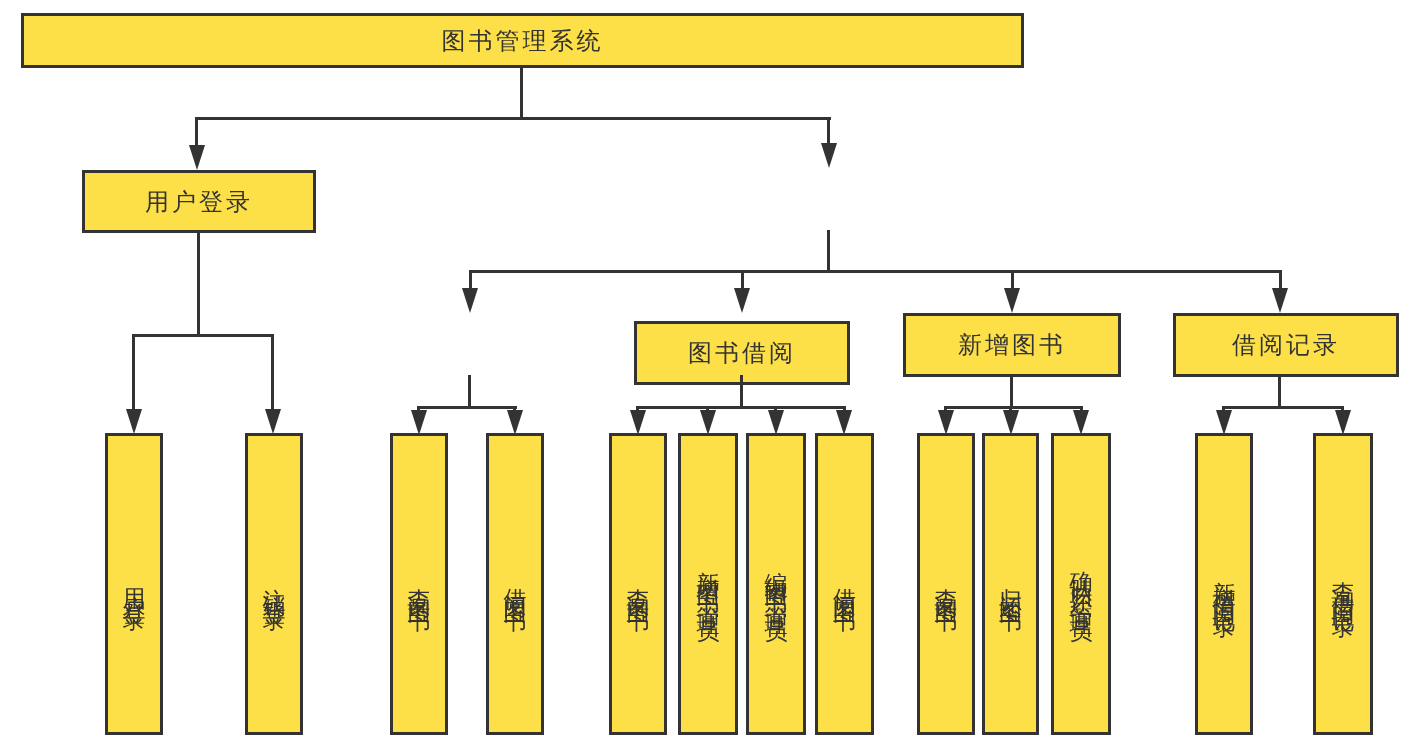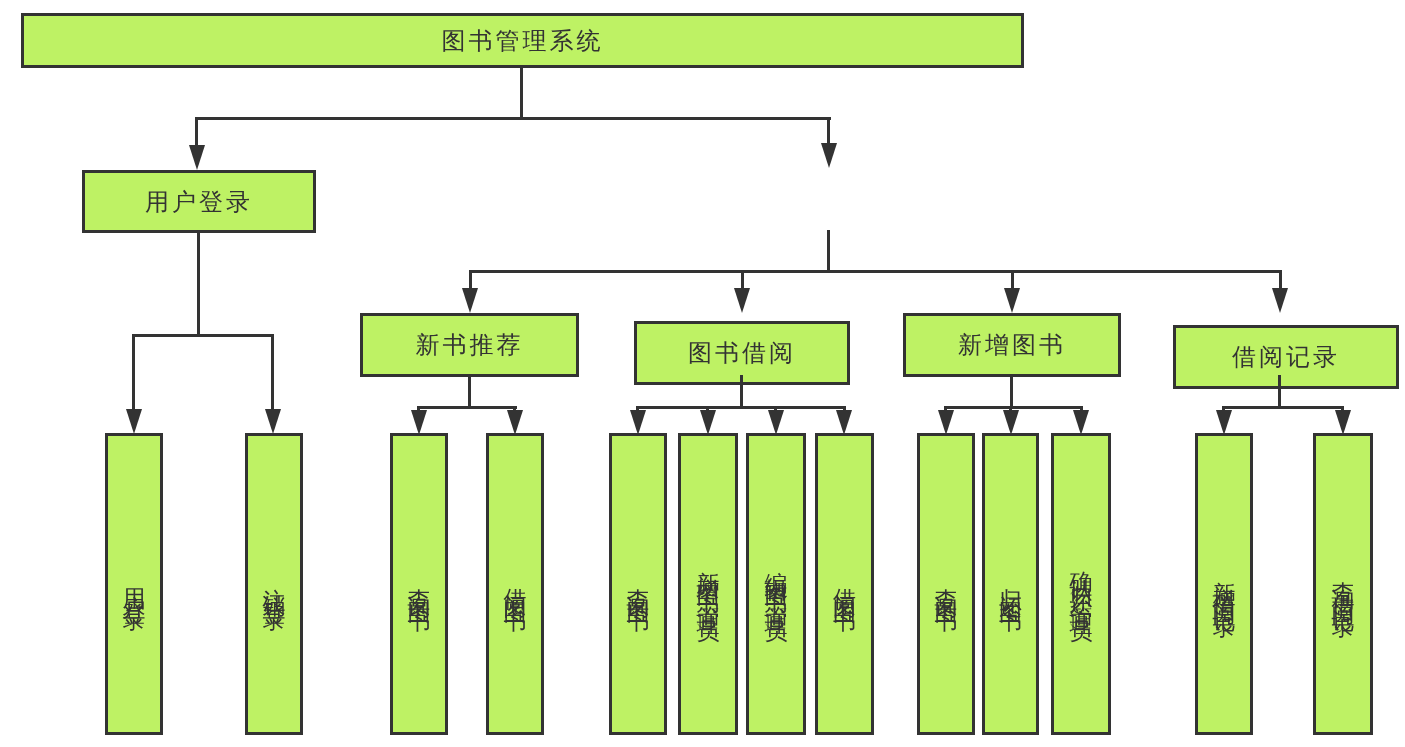--- a/index.html
+++ b/index.html
@@ -5,21 +5,21 @@
   html,body{margin:0;padding:0;background:#ffffff;}
   .canvas{
     position:relative;
     width:1405px;height:747px;
     background:#ffffff;
     font-family:"Liberation Sans","DejaVu Sans",sans-serif;
     overflow:hidden;
   }
   .box{
     position:absolute;
-    background:#bef264;
+    background:#fde047;
     border:3px solid #333333;
     box-sizing:border-box;
     display:flex;align-items:center;justify-content:center;
     color:#333333;
   }
   .box.h{font-size:24px;letter-spacing:3px;white-space:nowrap;}
   .box.v span{
     writing-mode:vertical-rl;
     text-orientation:mixed;
     font-size:23px;
@@ -50,30 +50,27 @@
 <div class="canvas">
 
   <div class="box h" style="left:21px;top:13px;width:1003px;height:55px">
     <span>图书管理系统</span>
   </div>
 
   <div class="box h" style="left:82px;top:170px;width:234px;height:63px">
     <span>用户登录</span>
   </div>
 
-  <div class="box h" style="left:360px;top:313px;width:219px;height:64px">
-    <span>新书推荐</span>
-  </div>
   <div class="box h" style="left:634px;top:321px;width:216px;height:64px">
     <span>图书借阅</span>
   </div>
   <div class="box h" style="left:903px;top:313px;width:218px;height:64px">
     <span>新增图书</span>
   </div>
-  <div class="box h" style="left:1173px;top:325px;width:226px;height:64px">
+  <div class="box h" style="left:1173px;top:313px;width:226px;height:64px">
     <span>借阅记录</span>
   </div>
 
   <div class="box v" style="left:105px;top:433px;width:58px;height:302px">
     <span>用户登录</span>
   </div>
   <div class="box v" style="left:245px;top:433px;width:58px;height:302px">
     <span>注销登录</span>
   </div>
 

